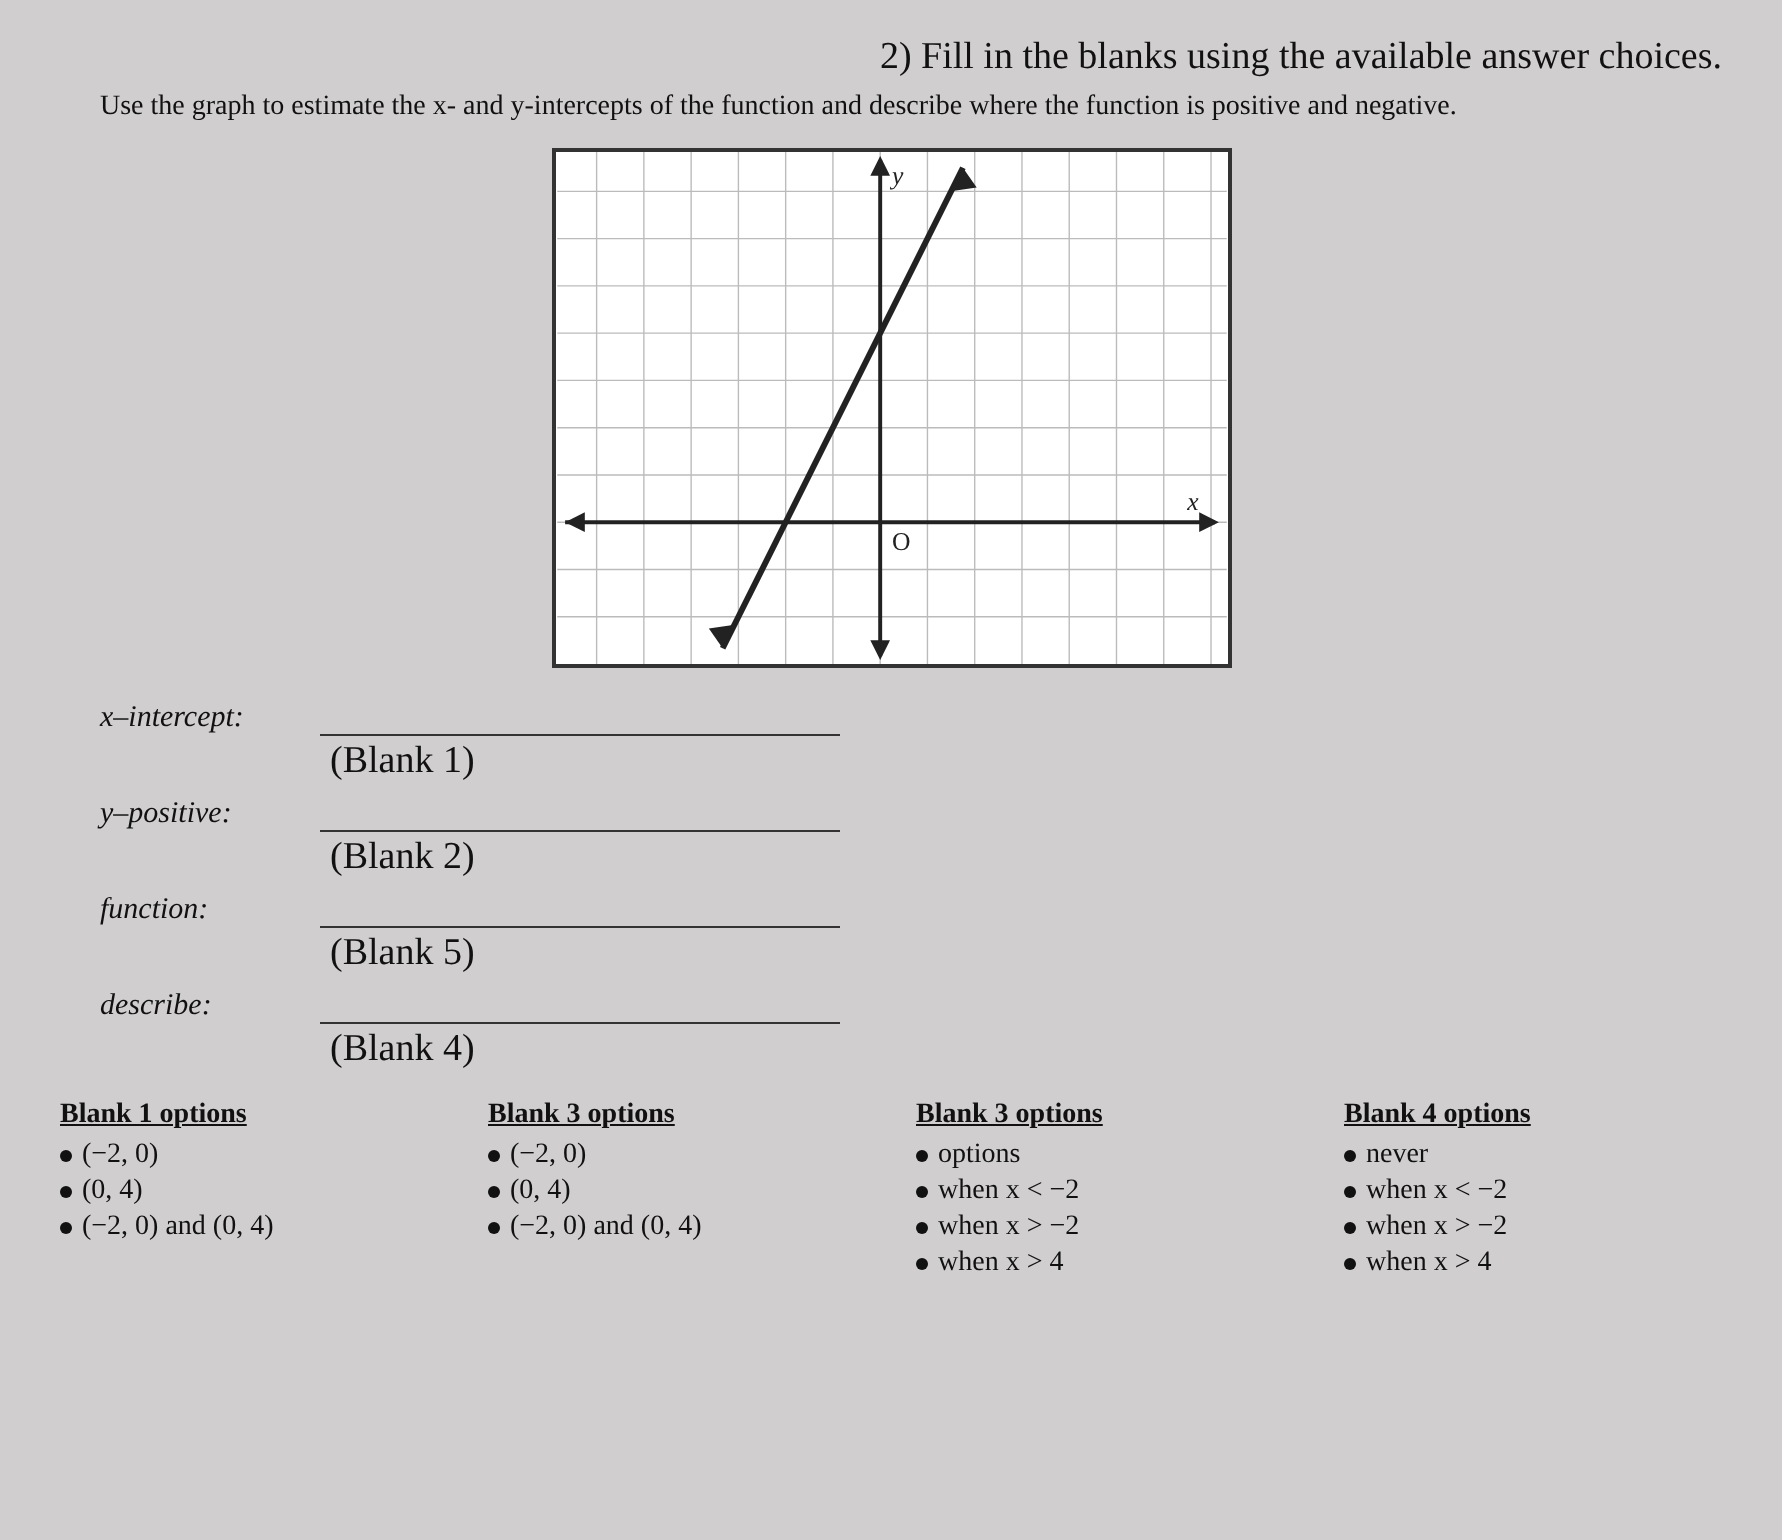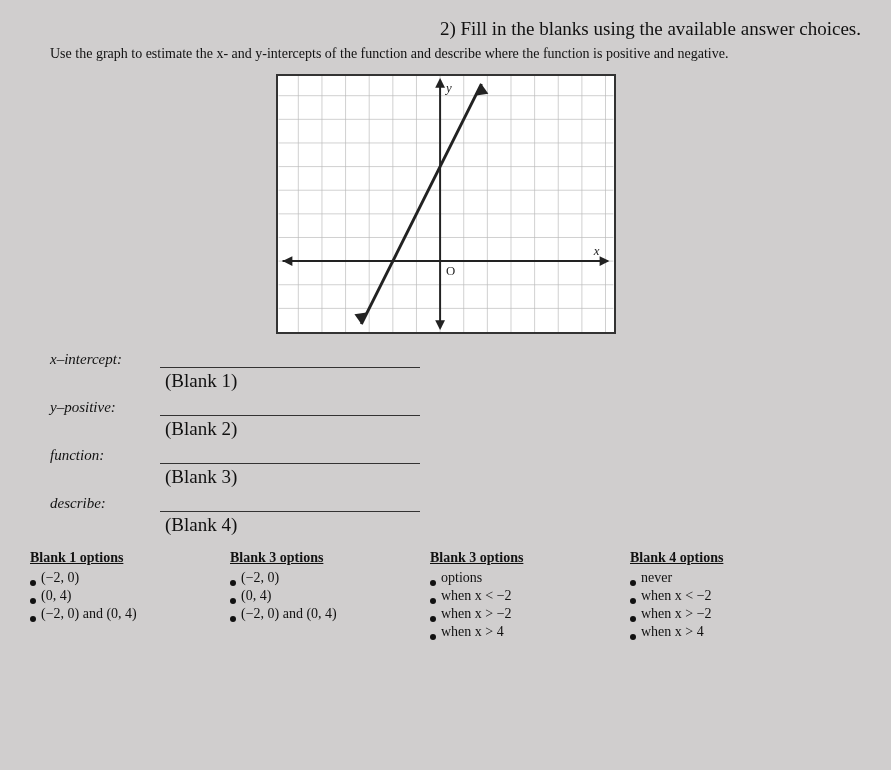--- a/index.html
+++ b/index.html
@@ -62,21 +62,21 @@
       height: 18px;
     }
     .blank-sublabel {
       font-size: 19px;
       margin-left: 115px;
       margin-bottom: 6px;
       font-style: normal;
     }
     .options-section {
       display: flex;
-      gap: 0px;
+      gap: 14px;
       margin-top: 14px;
       margin-left: 0px;
     }
     .options-col {
       min-width: 200px;
       padding-right: 10px;
     }
     .options-title {
       text-decoration: underline;
       font-weight: bold;
@@ -84,21 +84,21 @@
       margin-bottom: 4px;
     }
     .options-list {
       list-style: none;
       padding: 0;
     }
     .options-list li {
       font-size: 14px;
       margin-bottom: 2px;
       display: flex;
-      align-items: flex-end;
+      align-items: center;
       gap: 5px;
     }
     .bullet {
       width: 6px;
       height: 6px;
       background: #111;
       border-radius: 50%;
       flex-shrink: 0;
       display: inline-block;
     }
@@ -180,21 +180,21 @@
   <div class="blank-row">
     <span class="blank-label">y–positive:</span>
     <div class="blank-line"></div>
   </div>
   <div class="blank-sublabel">(Blank 2)</div>
 
   <div class="blank-row">
     <span class="blank-label">function:</span>
     <div class="blank-line"></div>
   </div>
-  <div class="blank-sublabel">(Blank 3)</div>
+  <div class="blank-sublabel">(Blank 5)</div>
 
   <div class="blank-row">
     <span class="blank-label">describe:</span>
     <div class="blank-line"></div>
   </div>
   <div class="blank-sublabel">(Blank 4)</div>
 </div>
 
 <div class="options-section">
 

